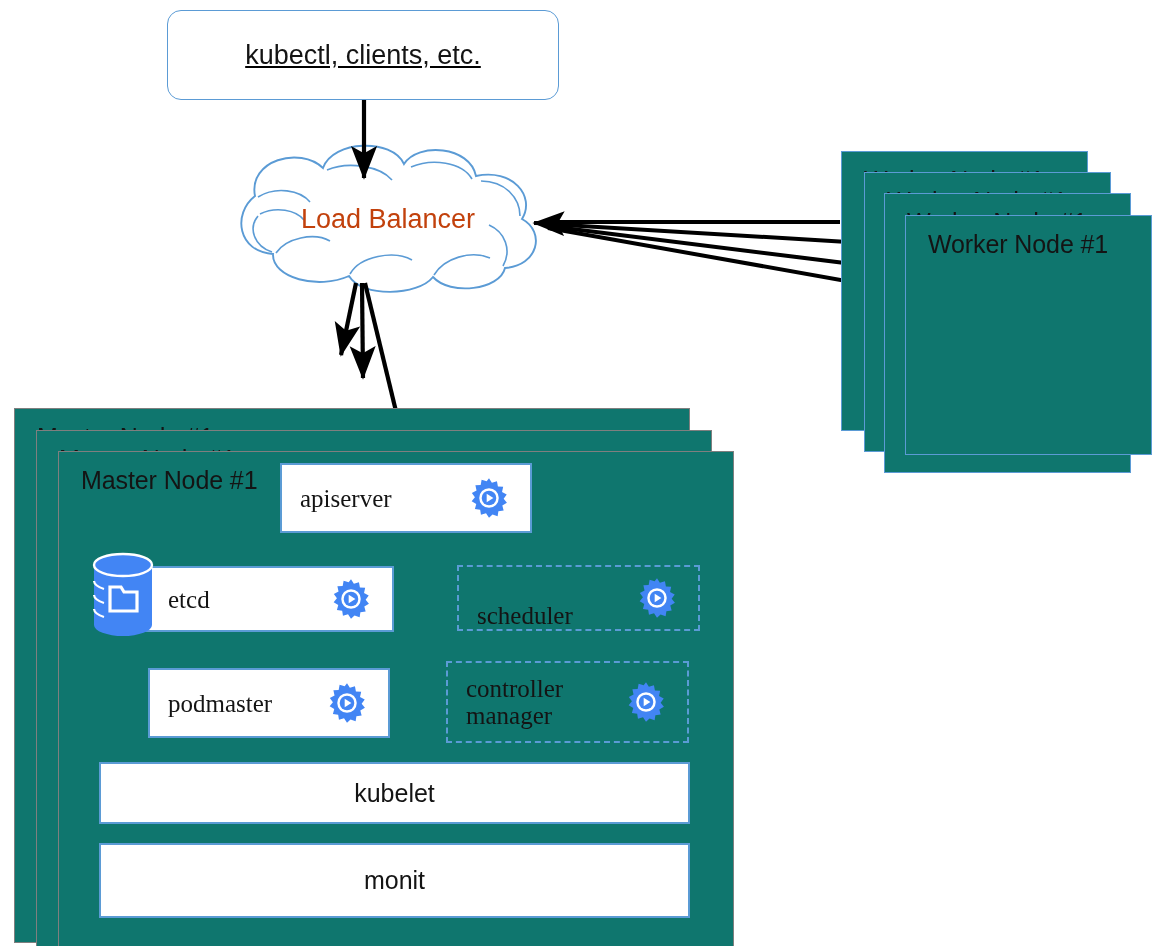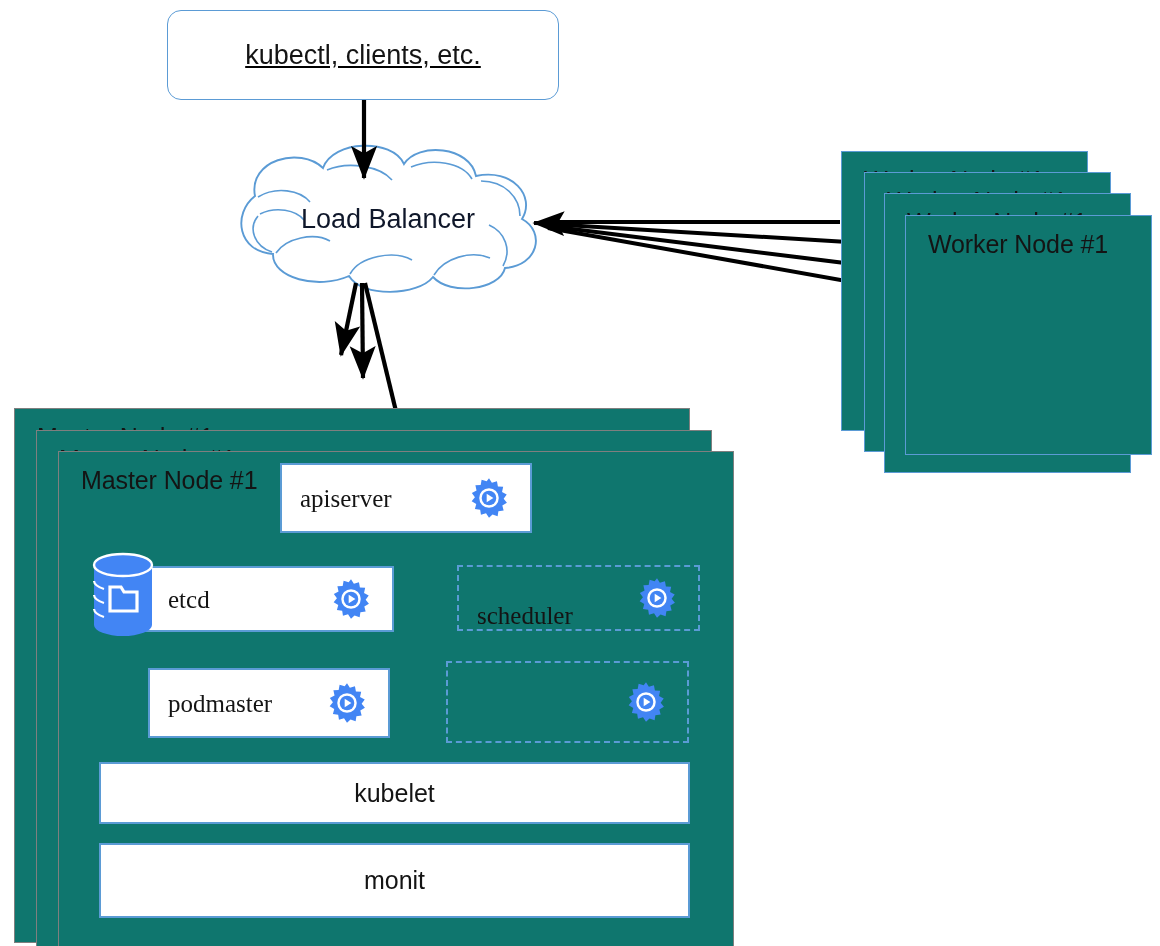--- a/index.html
+++ b/index.html
@@ -98,21 +98,21 @@
 
   
   .cloud-wrap { position: absolute; }
   .cloud-label {
     position: absolute;
     width: 100%;
     text-align: center;
     top: 50%;
     transform: translateY(-52%);
     font-size: 27px;
-    color: #0f172a;
+    color: #c2410c;
     pointer-events: none;
   }
 
   
   .db-icon { position: absolute; }
 </style>
 </head>
 <body>
 
 <div id="canvas">
@@ -262,20 +262,22 @@
       <svg viewBox="0 0 48 48" width="46" height="46">
         <path fill="#4285f4" d="M24 3.5l3.0 4.6 5.3-1.6 1.0 5.4 5.5.4-1.2 5.4 4.9 2.6-3.2 4.4 3.4 4.3-4.8 2.8 1.4 5.3-5.5.6-.8 5.4-5.3-1.8L24 44.5l-3.1-4.7-5.3 1.8-.8-5.4-5.5-.6 1.4-5.3-4.8-2.8 3.4-4.3-3.2-4.4 4.9-2.6-1.2-5.4 5.5-.4 1.0-5.4 5.3 1.6z"></path>
         <circle cx="24" cy="24" r="10.2" fill="#ffffff"></circle>
         <circle cx="24" cy="24" r="7.6" fill="#4285f4"></circle>
         <path fill="#ffffff" d="M21.6 19.6l7.0 4.4-7.0 4.4z"></path>
       </svg>
     </span>
   </div>
 
   <div class="comp dashed left-label" style="left:446px; top:661px; width:243px; height:82px; z-index:30;">
+    <span class="comp-label">controller
+manager</span>
     <span class="gear-slot">
       <svg viewBox="0 0 48 48" width="46" height="46">
         <path fill="#4285f4" d="M24 3.5l3.0 4.6 5.3-1.6 1.0 5.4 5.5.4-1.2 5.4 4.9 2.6-3.2 4.4 3.4 4.3-4.8 2.8 1.4 5.3-5.5.6-.8 5.4-5.3-1.8L24 44.5l-3.1-4.7-5.3 1.8-.8-5.4-5.5-.6 1.4-5.3-4.8-2.8 3.4-4.3-3.2-4.4 4.9-2.6-1.2-5.4 5.5-.4 1.0-5.4 5.3 1.6z"></path>
         <circle cx="24" cy="24" r="10.2" fill="#ffffff"></circle>
         <circle cx="24" cy="24" r="7.6" fill="#4285f4"></circle>
         <path fill="#ffffff" d="M21.6 19.6l7.0 4.4-7.0 4.4z"></path>
       </svg>
     </span>
   </div>
 

